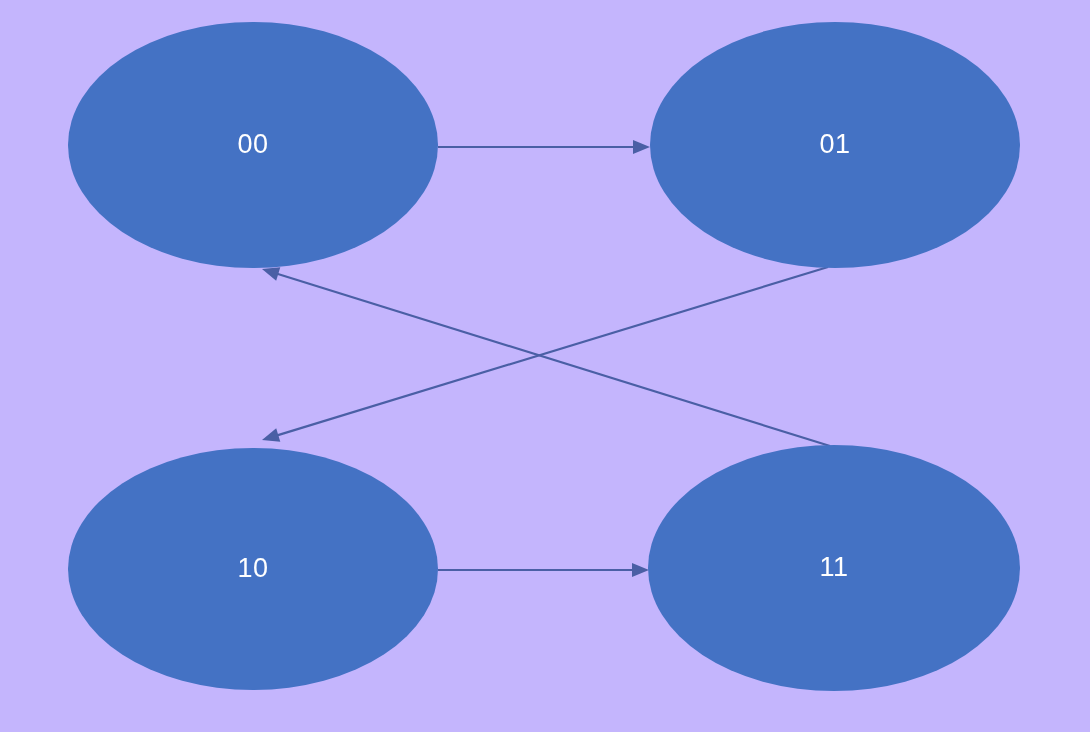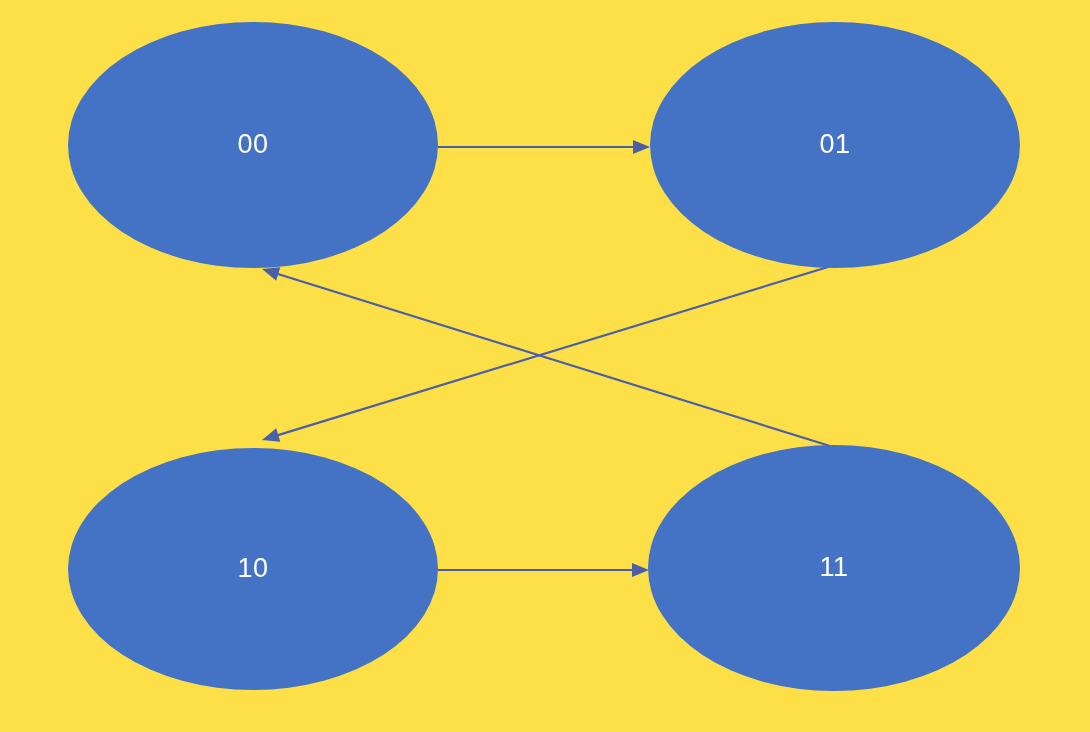--- a/index.html
+++ b/index.html
@@ -7,21 +7,21 @@
     padding: 0;
     background: #ffffff;
   }
   body {
     font-family: "Liberation Sans", sans-serif;
   }
   #canvas {
     position: relative;
     width: 1090px;
     height: 732px;
-    background: #fde047;
+    background: #c4b5fd;
     overflow: hidden;
   }
   #diagram-svg {
     display: block;
     width: 1090px;
     height: 732px;
   }
   .node-ellipse {
     stroke: none;
   }

